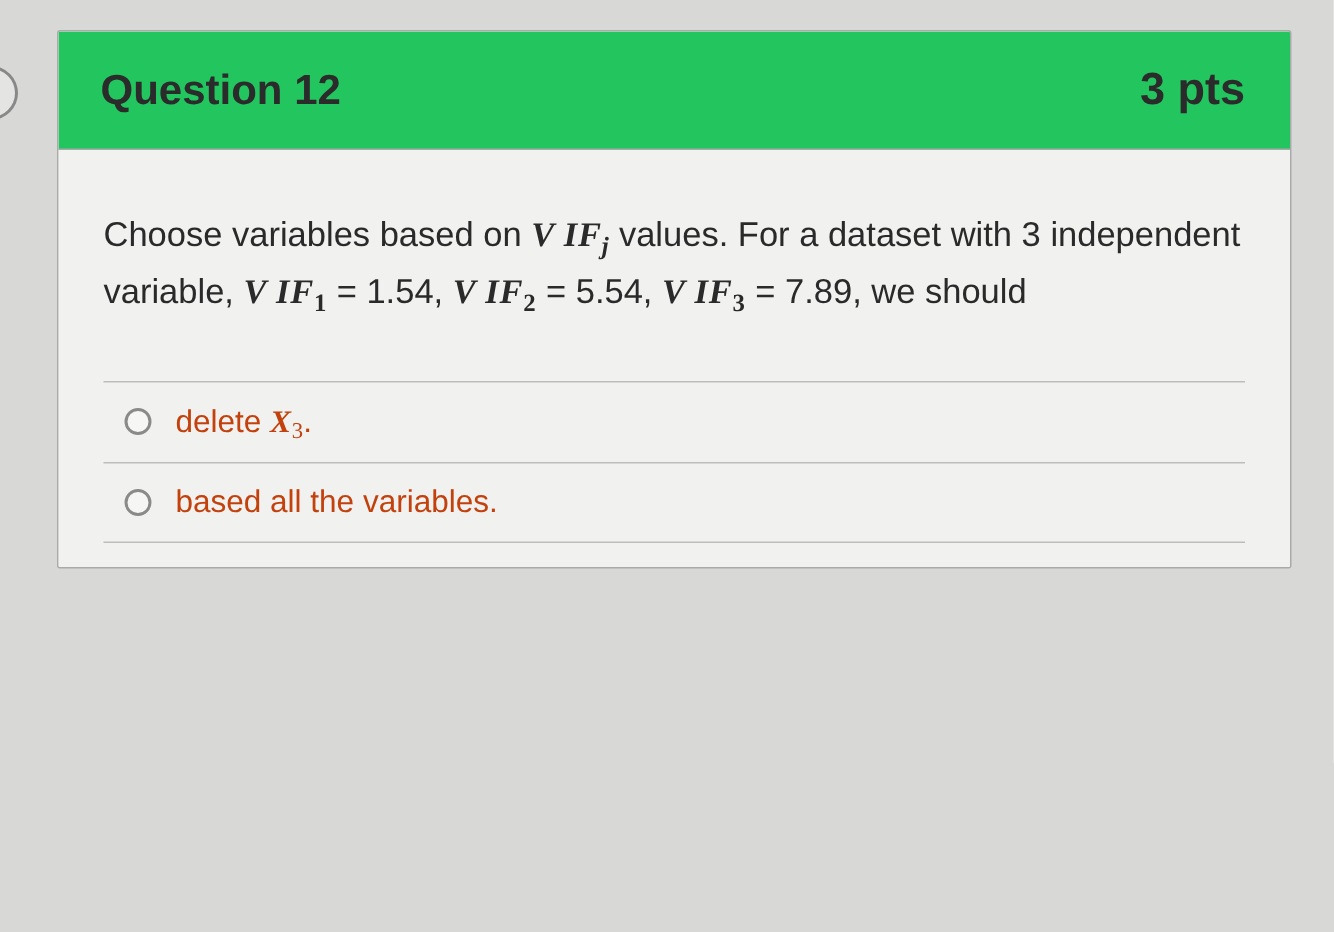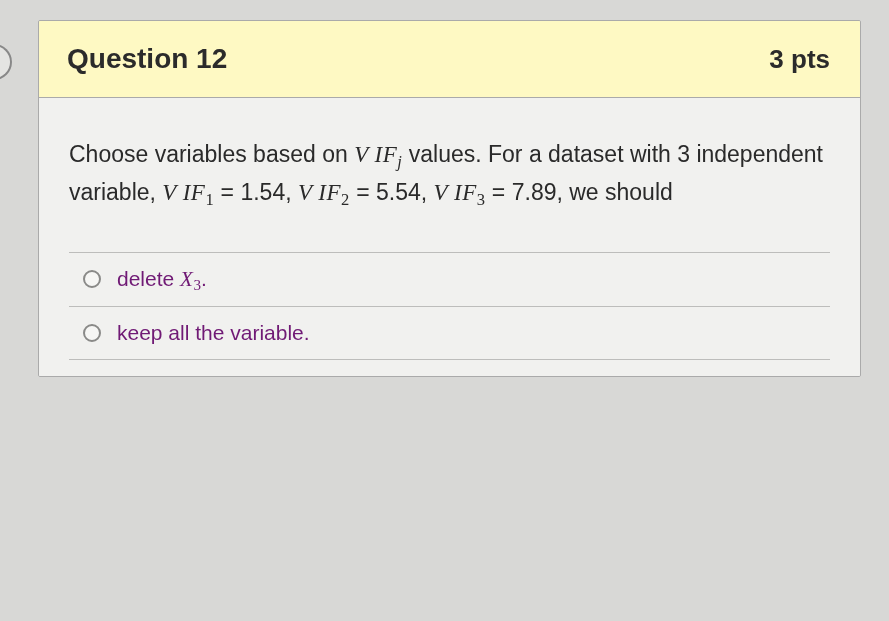--- a/index.html
+++ b/index.html
@@ -33,46 +33,47 @@
       border-radius: 2px;
       overflow: hidden;
       margin-left: 18px;
     }
     .question-header {
       display: flex;
       justify-content: space-between;
       align-items: center;
       padding: 22px 30px 22px 28px;
       border-bottom: 1.5px solid #aaa;
-      background: #fef9c3;
+      background: #22c55e;
     }
     .question-title {
       font-size: 28px;
       font-weight: 700;
       color: #2b2b2b;
     }
     .question-points {
-      font-size: 26px;
+      font-size: 30px;
       font-weight: 700;
       color: #2b2b2b;
     }
     .question-body {
       padding: 38px 30px 10px 30px;
       background: #f1f1ef;
     }
     .prompt {
       font-size: 23px;
       line-height: 1.65;
       color: #2a2a2a;
       margin-bottom: 40px;
     }
     .math-ital {
       font-family: "Times New Roman", Georgia, serif;
       font-style: italic;
       letter-spacing: 0.5px;
+      font-weight: bold;
     }
     .math-up {
       font-family: Liberation Sans, sans-serif;
       font-style: normal;
     }
     .sub {
       font-size: 0.72em;
       position: relative;
       bottom: -0.28em;
       font-family: "Times New Roman", Georgia, serif;
@@ -80,21 +81,21 @@
     .options {
       border-top: 1px solid #bdbdbb;
     }
     .option-row {
       display: flex;
       align-items: center;
       padding: 14px 8px 14px 14px;
       border-bottom: 1px solid #bdbdbb;
       cursor: pointer;
       font-size: 21px;
-      color: #701a75;
+      color: #c2410c;
     }
     .option-row:last-child {
       border-bottom: 1px solid #bdbdbb;
       margin-bottom: 6px;
     }
     .radio {
       width: 18px;
       height: 18px;
       border: 2px solid #8a8a88;
       border-radius: 50%;
@@ -127,20 +128,20 @@
         <span class="radio"></span>
         <span>
           <span>delete </span><span class="math-ital">X</span><span class="sub math-up">3</span><span>.</span>
         </span>
       </label>
 
 
 
       <label class="option-row">
         <span class="radio"></span>
-        <span>keep all the variable.</span>
+        <span>based all the variables.</span>
       </label>
 
     </div>
 
   </div>
 
 </div>
 
 </body></html>

